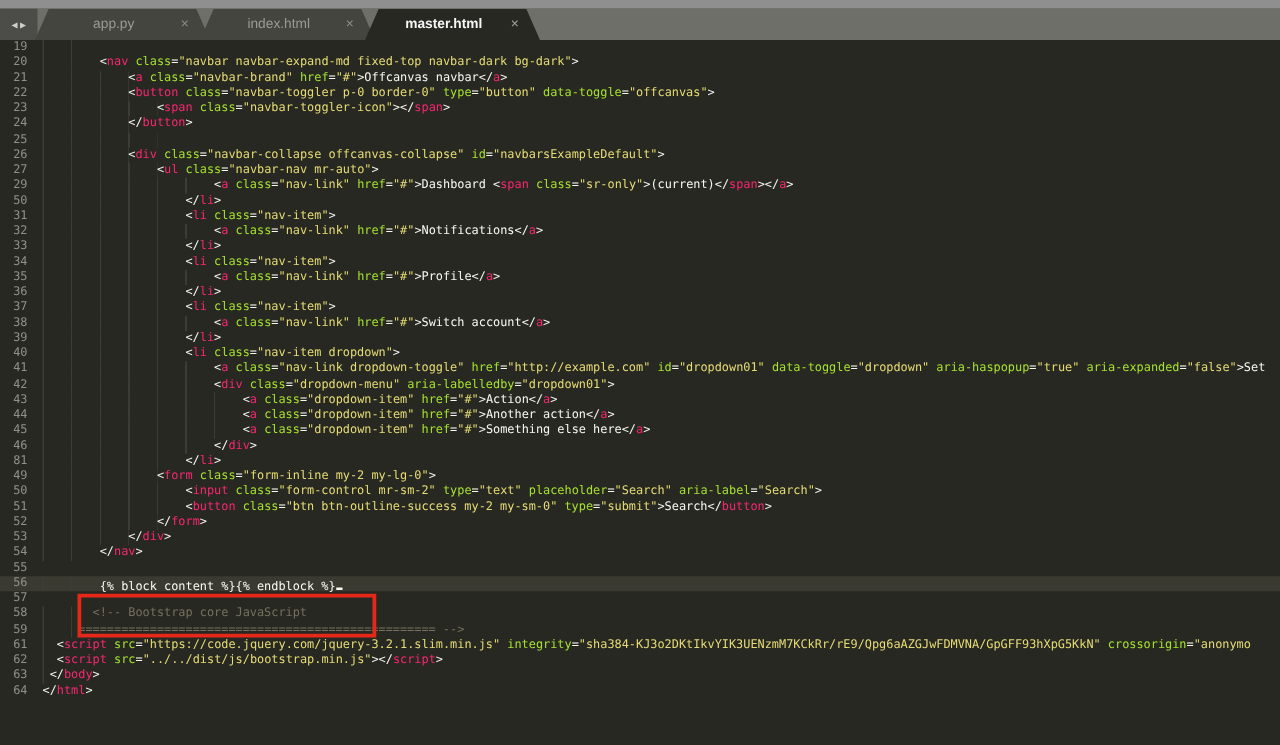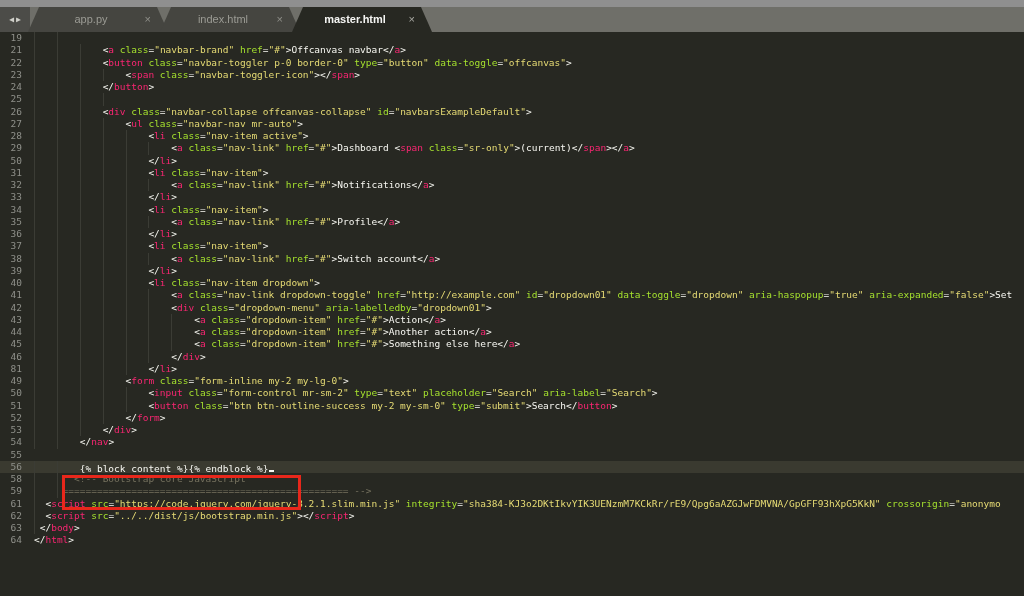--- a/index.html
+++ b/index.html
@@ -66,28 +66,28 @@
       <div class="tab active">
         <span class="tab-label">master.html</span>
         <span class="tab-close">×</span>
       </div>
     </div>
   </div>
 
   <div class="editor">
     <div>
         <div class="line"><span class="gutter">19</span><span class="code"><span class="indent" style="width: 8ch;"></span></span></div>
+        <div class="line"><span class="gutter">20</span><span class="code"><span class="indent" style="width: 8ch;"></span><span class="tk-p">&lt;</span><span class="tk-t">nav</span><span class="tk-a"> class</span><span class="tk-p">=</span><span class="tk-y">"navbar navbar-expand-md fixed-top navbar-dark bg-dark"</span><span class="tk-p">&gt;</span></span></div>
         <div class="line"><span class="gutter">21</span><span class="code"><span class="indent" style="width: 12ch;"></span><span class="tk-p">&lt;</span><span class="tk-t">a</span><span class="tk-a"> class</span><span class="tk-p">=</span><span class="tk-y">"navbar-brand"</span><span class="tk-a"> href</span><span class="tk-p">=</span><span class="tk-y">"#"</span><span class="tk-p">&gt;Offcanvas navbar&lt;/</span><span class="tk-t">a</span><span class="tk-p">&gt;</span></span></div>
         <div class="line"><span class="gutter">22</span><span class="code"><span class="indent" style="width: 12ch;"></span><span class="tk-p">&lt;</span><span class="tk-t">button</span><span class="tk-a"> class</span><span class="tk-p">=</span><span class="tk-y">"navbar-toggler p-0 border-0"</span><span class="tk-a"> type</span><span class="tk-p">=</span><span class="tk-y">"button"</span><span class="tk-a"> data-toggle</span><span class="tk-p">=</span><span class="tk-y">"offcanvas"</span><span class="tk-p">&gt;</span></span></div>
         <div class="line"><span class="gutter">23</span><span class="code"><span class="indent" style="width: 16ch;"></span><span class="tk-p">&lt;</span><span class="tk-t">span</span><span class="tk-a"> class</span><span class="tk-p">=</span><span class="tk-y">"navbar-toggler-icon"</span><span class="tk-p">&gt;&lt;/</span><span class="tk-t">span</span><span class="tk-p">&gt;</span></span></div>
         <div class="line"><span class="gutter">24</span><span class="code"><span class="indent" style="width: 12ch;"></span><span class="tk-p">&lt;/</span><span class="tk-t">button</span><span class="tk-p">&gt;</span></span></div>
         <div class="line"><span class="gutter">25</span><span class="code"><span class="indent" style="width: 16ch;"></span></span></div>
         <div class="line"><span class="gutter">26</span><span class="code"><span class="indent" style="width: 12ch;"></span><span class="tk-p">&lt;</span><span class="tk-t">div</span><span class="tk-a"> class</span><span class="tk-p">=</span><span class="tk-y">"navbar-collapse offcanvas-collapse"</span><span class="tk-a"> id</span><span class="tk-p">=</span><span class="tk-y">"navbarsExampleDefault"</span><span class="tk-p">&gt;</span></span></div>
         <div class="line"><span class="gutter">27</span><span class="code"><span class="indent" style="width: 16ch;"></span><span class="tk-p">&lt;</span><span class="tk-t">ul</span><span class="tk-a"> class</span><span class="tk-p">=</span><span class="tk-y">"navbar-nav mr-auto"</span><span class="tk-p">&gt;</span></span></div>
-        <div class="line"><span class="gutter">28</span><span class="code"><span class="indent" style="width: 20ch;"></span><span class="tk-p">&lt;</span><span class="tk-t">li</span><span class="tk-a"> class</span><span class="tk-p">=</span><span class="tk-y">"nav-item active"</span><span class="tk-p">&gt;</span></span></div>
         <div class="line"><span class="gutter">29</span><span class="code"><span class="indent" style="width: 24ch;"></span><span class="tk-p">&lt;</span><span class="tk-t">a</span><span class="tk-a"> class</span><span class="tk-p">=</span><span class="tk-y">"nav-link"</span><span class="tk-a"> href</span><span class="tk-p">=</span><span class="tk-y">"#"</span><span class="tk-p">&gt;Dashboard </span><span class="tk-p">&lt;</span><span class="tk-t">span</span><span class="tk-a"> class</span><span class="tk-p">=</span><span class="tk-y">"sr-only"</span><span class="tk-p">&gt;(current)&lt;/</span><span class="tk-t">span</span><span class="tk-p">&gt;&lt;/</span><span class="tk-t">a</span><span class="tk-p">&gt;</span></span></div>
         <div class="line"><span class="gutter">50</span><span class="code"><span class="indent" style="width: 20ch;"></span><span class="tk-p">&lt;/</span><span class="tk-t">li</span><span class="tk-p">&gt;</span></span></div>
         <div class="line"><span class="gutter">31</span><span class="code"><span class="indent" style="width: 20ch;"></span><span class="tk-p">&lt;</span><span class="tk-t">li</span><span class="tk-a"> class</span><span class="tk-p">=</span><span class="tk-y">"nav-item"</span><span class="tk-p">&gt;</span></span></div>
         <div class="line"><span class="gutter">32</span><span class="code"><span class="indent" style="width: 24ch;"></span><span class="tk-p">&lt;</span><span class="tk-t">a</span><span class="tk-a"> class</span><span class="tk-p">=</span><span class="tk-y">"nav-link"</span><span class="tk-a"> href</span><span class="tk-p">=</span><span class="tk-y">"#"</span><span class="tk-p">&gt;Notifications&lt;/</span><span class="tk-t">a</span><span class="tk-p">&gt;</span></span></div>
         <div class="line"><span class="gutter">33</span><span class="code"><span class="indent" style="width: 20ch;"></span><span class="tk-p">&lt;/</span><span class="tk-t">li</span><span class="tk-p">&gt;</span></span></div>
         <div class="line"><span class="gutter">34</span><span class="code"><span class="indent" style="width: 20ch;"></span><span class="tk-p">&lt;</span><span class="tk-t">li</span><span class="tk-a"> class</span><span class="tk-p">=</span><span class="tk-y">"nav-item"</span><span class="tk-p">&gt;</span></span></div>
         <div class="line"><span class="gutter">35</span><span class="code"><span class="indent" style="width: 24ch;"></span><span class="tk-p">&lt;</span><span class="tk-t">a</span><span class="tk-a"> class</span><span class="tk-p">=</span><span class="tk-y">"nav-link"</span><span class="tk-a"> href</span><span class="tk-p">=</span><span class="tk-y">"#"</span><span class="tk-p">&gt;Profile&lt;/</span><span class="tk-t">a</span><span class="tk-p">&gt;</span></span></div>
         <div class="line"><span class="gutter">36</span><span class="code"><span class="indent" style="width: 20ch;"></span><span class="tk-p">&lt;/</span><span class="tk-t">li</span><span class="tk-p">&gt;</span></span></div>
         <div class="line"><span class="gutter">37</span><span class="code"><span class="indent" style="width: 20ch;"></span><span class="tk-p">&lt;</span><span class="tk-t">li</span><span class="tk-a"> class</span><span class="tk-p">=</span><span class="tk-y">"nav-item"</span><span class="tk-p">&gt;</span></span></div>
         <div class="line"><span class="gutter">38</span><span class="code"><span class="indent" style="width: 24ch;"></span><span class="tk-p">&lt;</span><span class="tk-t">a</span><span class="tk-a"> class</span><span class="tk-p">=</span><span class="tk-y">"nav-link"</span><span class="tk-a"> href</span><span class="tk-p">=</span><span class="tk-y">"#"</span><span class="tk-p">&gt;Switch account&lt;/</span><span class="tk-t">a</span><span class="tk-p">&gt;</span></span></div>
@@ -101,20 +101,21 @@
         <div class="line"><span class="gutter">46</span><span class="code"><span class="indent" style="width: 24ch;"></span><span class="tk-p">&lt;/</span><span class="tk-t">div</span><span class="tk-p">&gt;</span></span></div>
         <div class="line"><span class="gutter">81</span><span class="code"><span class="indent" style="width: 20ch;"></span><span class="tk-p">&lt;/</span><span class="tk-t">li</span><span class="tk-p">&gt;</span></span></div>
         <div class="line"><span class="gutter">49</span><span class="code"><span class="indent" style="width: 16ch;"></span><span class="tk-p">&lt;</span><span class="tk-t">form</span><span class="tk-a"> class</span><span class="tk-p">=</span><span class="tk-y">"form-inline my-2 my-lg-0"</span><span class="tk-p">&gt;</span></span></div>
         <div class="line"><span class="gutter">50</span><span class="code"><span class="indent" style="width: 20ch;"></span><span class="tk-p">&lt;</span><span class="tk-t">input</span><span class="tk-a"> class</span><span class="tk-p">=</span><span class="tk-y">"form-control mr-sm-2"</span><span class="tk-a"> type</span><span class="tk-p">=</span><span class="tk-y">"text"</span><span class="tk-a"> placeholder</span><span class="tk-p">=</span><span class="tk-y">"Search"</span><span class="tk-a"> aria-label</span><span class="tk-p">=</span><span class="tk-y">"Search"</span><span class="tk-p">&gt;</span></span></div>
         <div class="line"><span class="gutter">51</span><span class="code"><span class="indent" style="width: 20ch;"></span><span class="tk-p">&lt;</span><span class="tk-t">button</span><span class="tk-a"> class</span><span class="tk-p">=</span><span class="tk-y">"btn btn-outline-success my-2 my-sm-0"</span><span class="tk-a"> type</span><span class="tk-p">=</span><span class="tk-y">"submit"</span><span class="tk-p">&gt;Search&lt;/</span><span class="tk-t">button</span><span class="tk-p">&gt;</span></span></div>
         <div class="line"><span class="gutter">52</span><span class="code"><span class="indent" style="width: 16ch;"></span><span class="tk-p">&lt;/</span><span class="tk-t">form</span><span class="tk-p">&gt;</span></span></div>
         <div class="line"><span class="gutter">53</span><span class="code"><span class="indent" style="width: 12ch;"></span><span class="tk-p">&lt;/</span><span class="tk-t">div</span><span class="tk-p">&gt;</span></span></div>
         <div class="line"><span class="gutter">54</span><span class="code"><span class="indent" style="width: 8ch;"></span><span class="tk-p">&lt;/</span><span class="tk-t">nav</span><span class="tk-p">&gt;</span></span></div>
         <div class="line"><span class="gutter">55</span><span class="code"></span></div>
         <div class="line current"><span class="gutter">56</span><span class="code"><span class="indent" style="width: 8ch;"></span><span class="tk-p">{% block content %}{% endblock %}</span><span class="caret"></span></span></div>
+        <div class="line"><span class="gutter">57</span><span class="code"></span></div>
         <div class="line"><span class="gutter">58</span><span class="code"><span class="indent" style="width: 7ch;"></span><span class="tk-c">&lt;!-- Bootstrap core JavaScript</span></span></div>
         <div class="line"><span class="gutter">59</span><span class="code"><span class="indent" style="width: 5ch;"></span><span class="tk-c">================================================== --&gt;</span></span></div>
         <div class="line"><span class="gutter">61</span><span class="code"><span class="indent" style="width: 2ch;"></span><span class="tk-p">&lt;</span><span class="tk-t">script</span><span class="tk-a"> src</span><span class="tk-p">=</span><span class="tk-y">"https://code.jquery.com/jquery-3.2.1.slim.min.js"</span><span class="tk-a"> integrity</span><span class="tk-p">=</span><span class="tk-y">"sha384-KJ3o2DKtIkvYIK3UENzmM7KCkRr/rE9/Qpg6aAZGJwFDMVNA/GpGFF93hXpG5KkN"</span><span class="tk-a"> crossorigin</span><span class="tk-p">=</span><span class="tk-y">"anonymo</span></span></div>
         <div class="line"><span class="gutter">62</span><span class="code"><span class="indent" style="width: 2ch;"></span><span class="tk-p">&lt;</span><span class="tk-t">script</span><span class="tk-a"> src</span><span class="tk-p">=</span><span class="tk-y">"../../dist/js/bootstrap.min.js"</span><span class="tk-p">&gt;&lt;/</span><span class="tk-t">script</span><span class="tk-p">&gt;</span></span></div>
         <div class="line"><span class="gutter">63</span><span class="code"><span class="indent" style="width: 1ch;"></span><span class="tk-p">&lt;/</span><span class="tk-t">body</span><span class="tk-p">&gt;</span></span></div>
         <div class="line"><span class="gutter">64</span><span class="code"><span class="tk-p">&lt;/</span><span class="tk-t">html</span><span class="tk-p">&gt;</span></span></div>
       </div>
   </div>
 
   <div class="red-box"></div>

